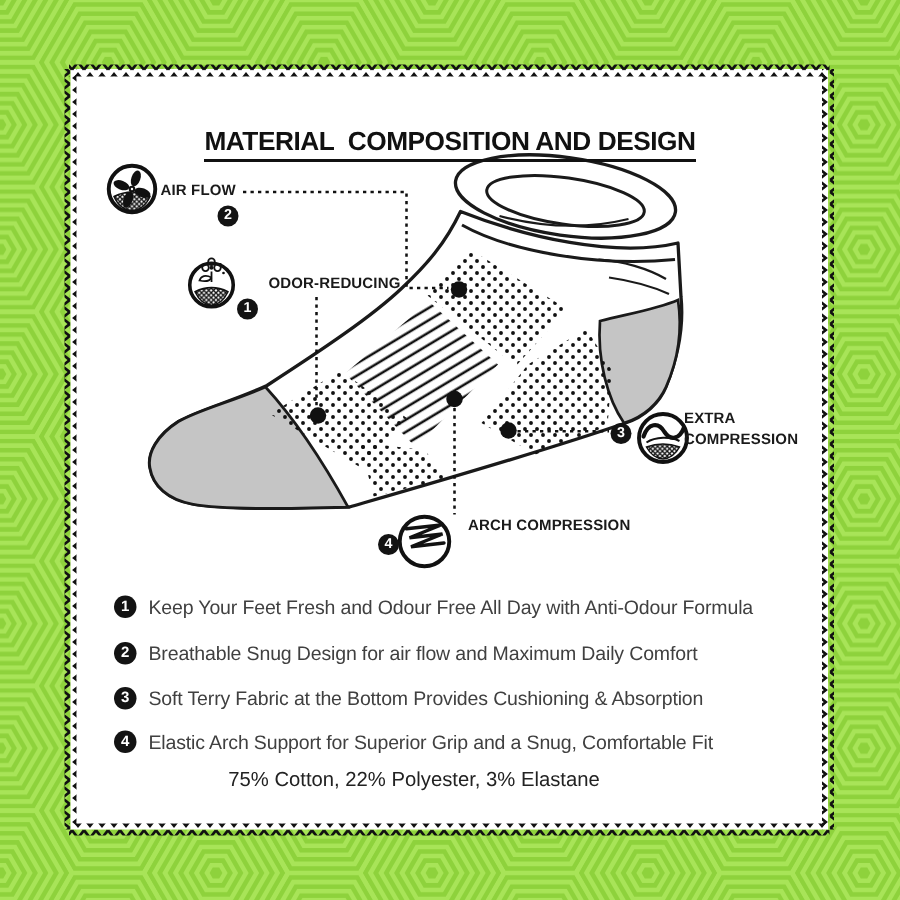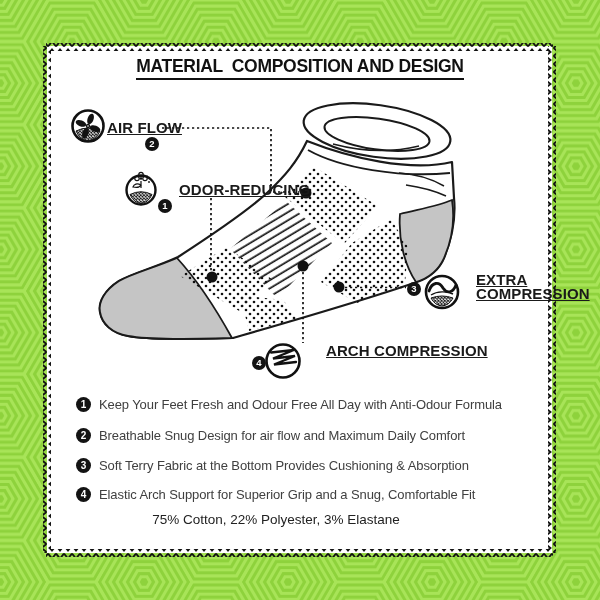--- a/index.html
+++ b/index.html
@@ -5,23 +5,23 @@
   html,body{margin:0;padding:0;background:#777;}
   #stage{
     position:relative;width:600px;height:600px;overflow:hidden;
     font-family:"Liberation Sans",sans-serif;background:#8ed23c;
   }
   #bg-svg{position:absolute;left:0;top:0;z-index:0;}
   .ov{position:absolute;z-index:2;color:#1a1a1a;}
   .title-wrap{left:0;top:56px;width:600px;text-align:center;}
   .title-wrap span{
     display:inline-block;font-size:17.5px;font-weight:bold;letter-spacing:-0.3px;
-    border-bottom:2.5px solid #111;padding-bottom:1px;white-space:pre;color:#111;
-  }
-  .callout-label{font-size:15px;font-weight:bold;letter-spacing:0.1px;line-height:14px;white-space:nowrap;text-decoration:underline;}
+    border-bottom:2.5px solid #111;padding-bottom:1px;white-space:pre;color:#111;margin-top:28px;
+  }
+  .callout-label{font-size:10px;font-weight:bold;letter-spacing:0.1px;line-height:14px;white-space:nowrap;}
   .badge{
     position:absolute;z-index:3;width:14px;height:14px;border-radius:50%;
     background:#131313;color:#fff;font-size:9.5px;font-weight:bold;
     display:flex;align-items:center;justify-content:center;line-height:1;
   }
   .feature-row{position:absolute;left:76px;display:flex;align-items:center;gap:8px;z-index:2;}
   .fbadge{
     width:15px;height:15px;border-radius:50%;background:#131313;color:#fff;
     font-size:10px;font-weight:bold;display:flex;align-items:center;justify-content:center;
     flex:0 0 auto;line-height:1;
@@ -180,27 +180,27 @@
   <div class="ov title-wrap">
     <span>MATERIAL  COMPOSITION AND DESIGN</span>
   </div>
 
   <div class="ov callout-label" style="left:107px;top:121px;">AIR FLOW</div>
   <div class="badge" style="left:145px;top:137px;">2</div>
 
   <div class="ov callout-label" style="left:179px;top:183px;">ODOR-REDUCING</div>
   <div class="badge" style="left:158px;top:199px;">1</div>
 
-  <div class="ov callout-label" style="left:476px;top:273px;">
+  <div class="ov callout-label" style="left:456px;top:273px;">
     <div>EXTRA</div>
     <div>COMPRESSION</div>
   </div>
   <div class="badge" style="left:407px;top:282px;">3</div>
 
-  <div class="ov callout-label" style="left:326px;top:344px;">
+  <div class="ov callout-label" style="left:312px;top:344px;">
     <div>ARCH COMPRESSION</div>
   </div>
   <div class="badge" style="left:252px;top:356px;">4</div>
 
   <div class="feature-row" style="top:397px;">
     <span class="fbadge">1</span>
     <span class="ftext">Keep Your Feet Fresh and Odour Free All Day with Anti-Odour Formula</span>
   </div>
   <div class="feature-row" style="top:428px;">
     <span class="fbadge">2</span>

